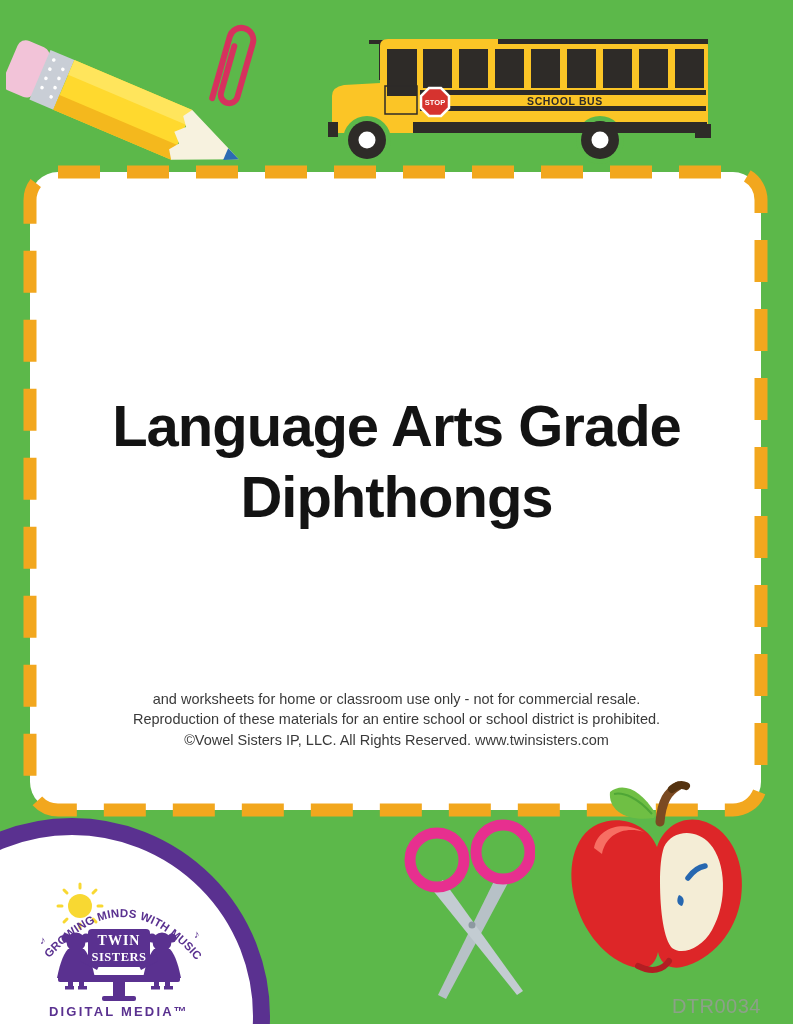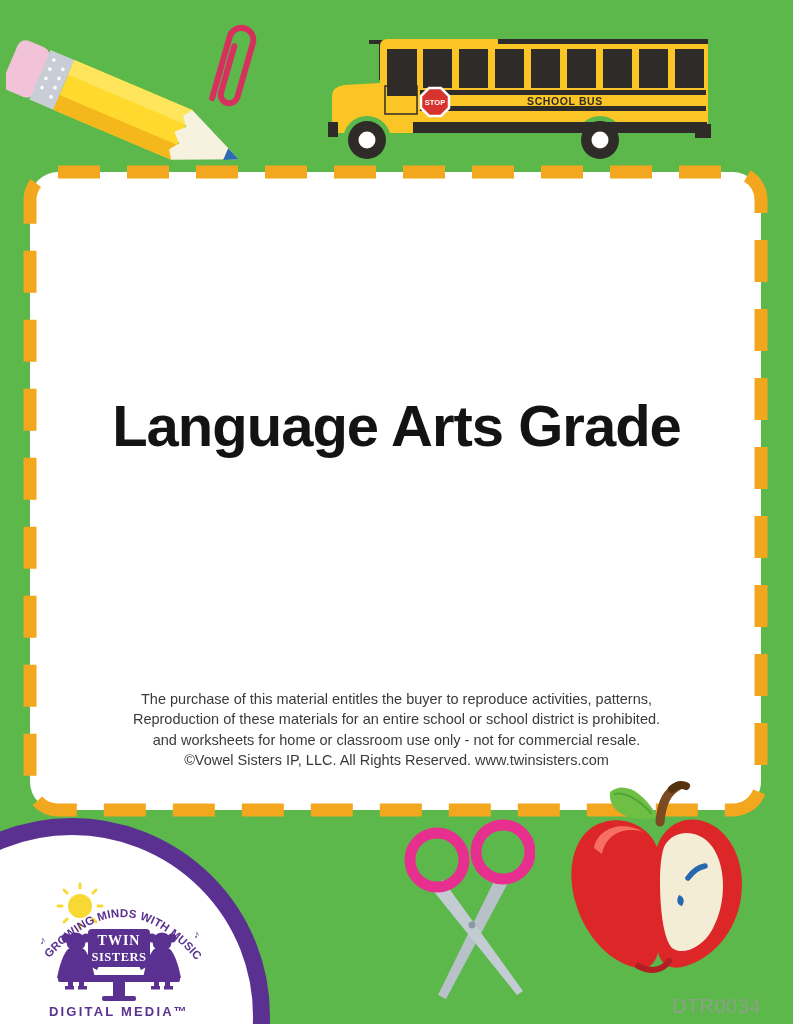--- a/index.html
+++ b/index.html
@@ -42,26 +42,26 @@
 <body>
 
 <div class="stage">
 
   <svg class="panel-svg" viewBox="0 0 751 658">
     <rect x="10" y="10" width="731" height="638" rx="28" fill="#FFFFFF" stroke="#F2A71E" stroke-width="13" stroke-dasharray="42 27"></rect>
   </svg>
 
   <div class="title">
     <div>Language Arts Grade</div>
+    <div>Diphthongs</div>
   </div>
 
   <div class="notice">
-    <div>The purchase of this material entitles the buyer to reproduce activities, patterns,</div>
+    <div>and worksheets for home or classroom use only - not for commercial resale.</div>
     <div>Reproduction of these materials for an entire school or school district is prohibited.</div>
-    <div>and worksheets for home or classroom use only - not for commercial resale.</div>
     <div>©Vowel Sisters IP, LLC. All Rights Reserved. www.twinsisters.com</div>
   </div>
 
   <svg class="pencil-svg" viewBox="0 0 272 146">
     <g transform="rotate(23 14 28)">
       <rect x="10" y="16" width="34" height="54" rx="9" fill="#F2C3D8"></rect>
       <rect x="42" y="16" width="26" height="54" fill="#C9CED6"></rect>
       <circle cx="49" cy="24" r="1.8" fill="#fff"></circle>
         <circle cx="49" cy="34" r="1.8" fill="#fff"></circle>
       <circle cx="49" cy="44" r="1.8" fill="#fff"></circle>

